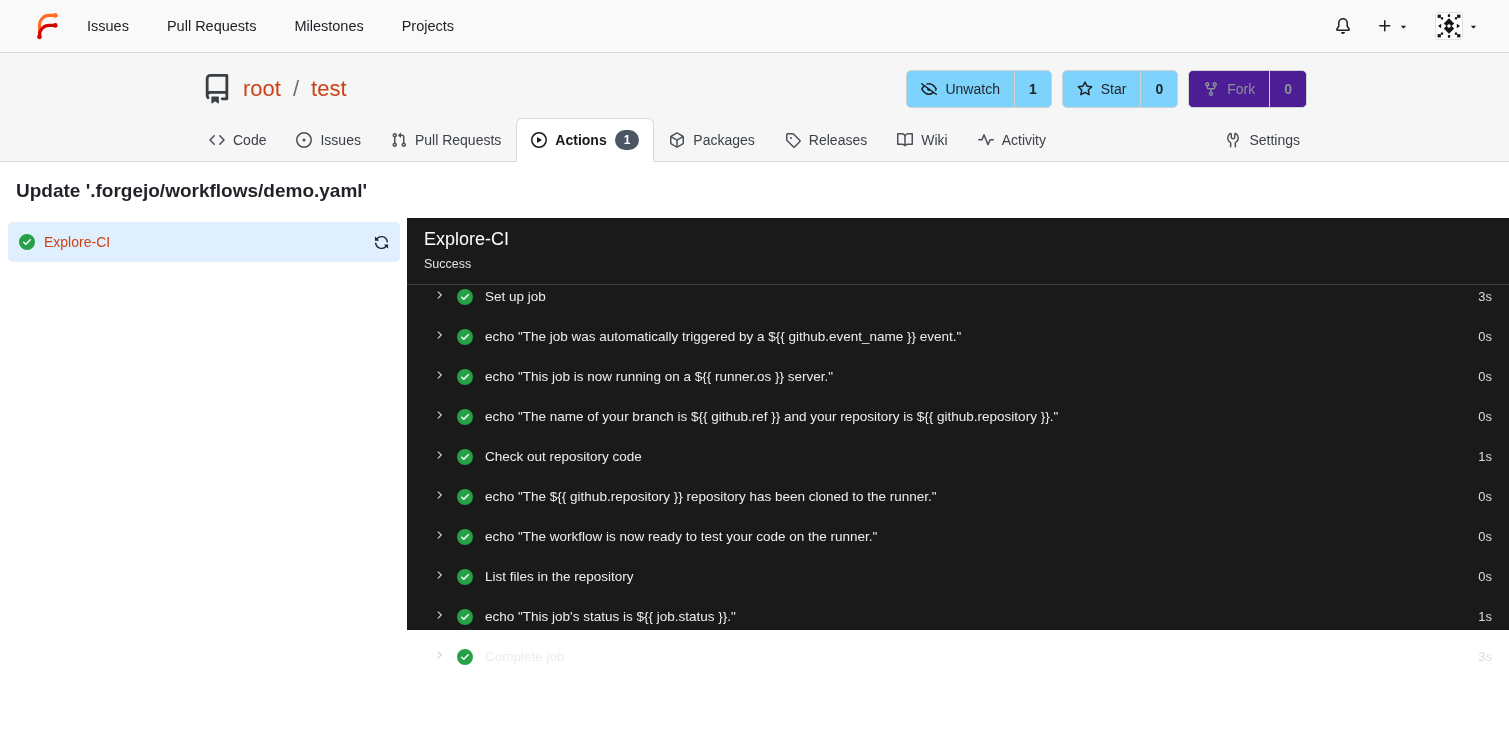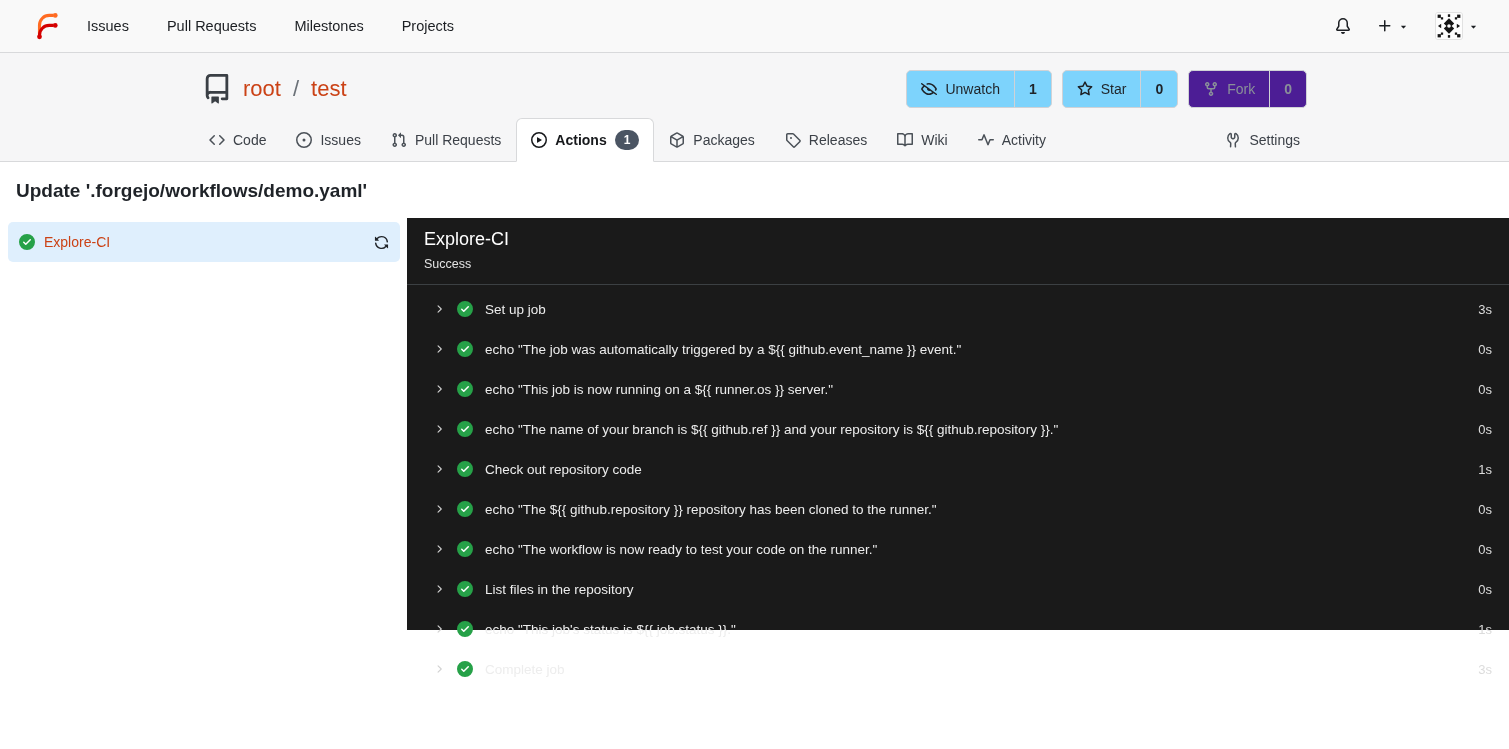--- a/index.html
+++ b/index.html
@@ -52,21 +52,21 @@
     padding:0 11px; background:#dfeffd; border-radius:5px; cursor:pointer; }
   .job-check { width:16px; height:16px; color:#26a148; flex:0 0 auto; }
   .job-label { color:#cb4216; font-size:14px; }
   .job-refresh { margin-left:auto; width:15px; height:15px; color:#1f2328; cursor:pointer; }
 
   .log-panel { flex:1; background:#1a1a1a; color:#ececec; display:flex; flex-direction:column; }
   .log-head { padding:11px 17px 13px; border-bottom:1px solid #3c4043; }
   .log-title { font-size:18px; color:#fff; }
   .log-status { font-size:12.5px; color:#e3e3e3; margin-top:7px; }
   .steps { padding-top:4px; }
-  .step { height:40px; display:flex; align-items:center; padding:0 17px 0 26px; gap:12px;
+  .step { height:40px; display:flex; align-items:flex-start; padding:0 17px 0 26px; gap:12px;
     font-size:13.5px; cursor:pointer; }
   .chev { width:12px; height:12px; color:#d2d2d2; flex:0 0 auto; }
   .scheck { width:16px; height:16px; color:#26a148; flex:0 0 auto; }
   .sname { color:#ededed; }
   .sdur { margin-left:auto; color:#dcdcdc; font-size:13px; }
 </style>
 </head>
 <body>
 
 <svg width="0" height="0" style="position:absolute" aria-hidden="true">

